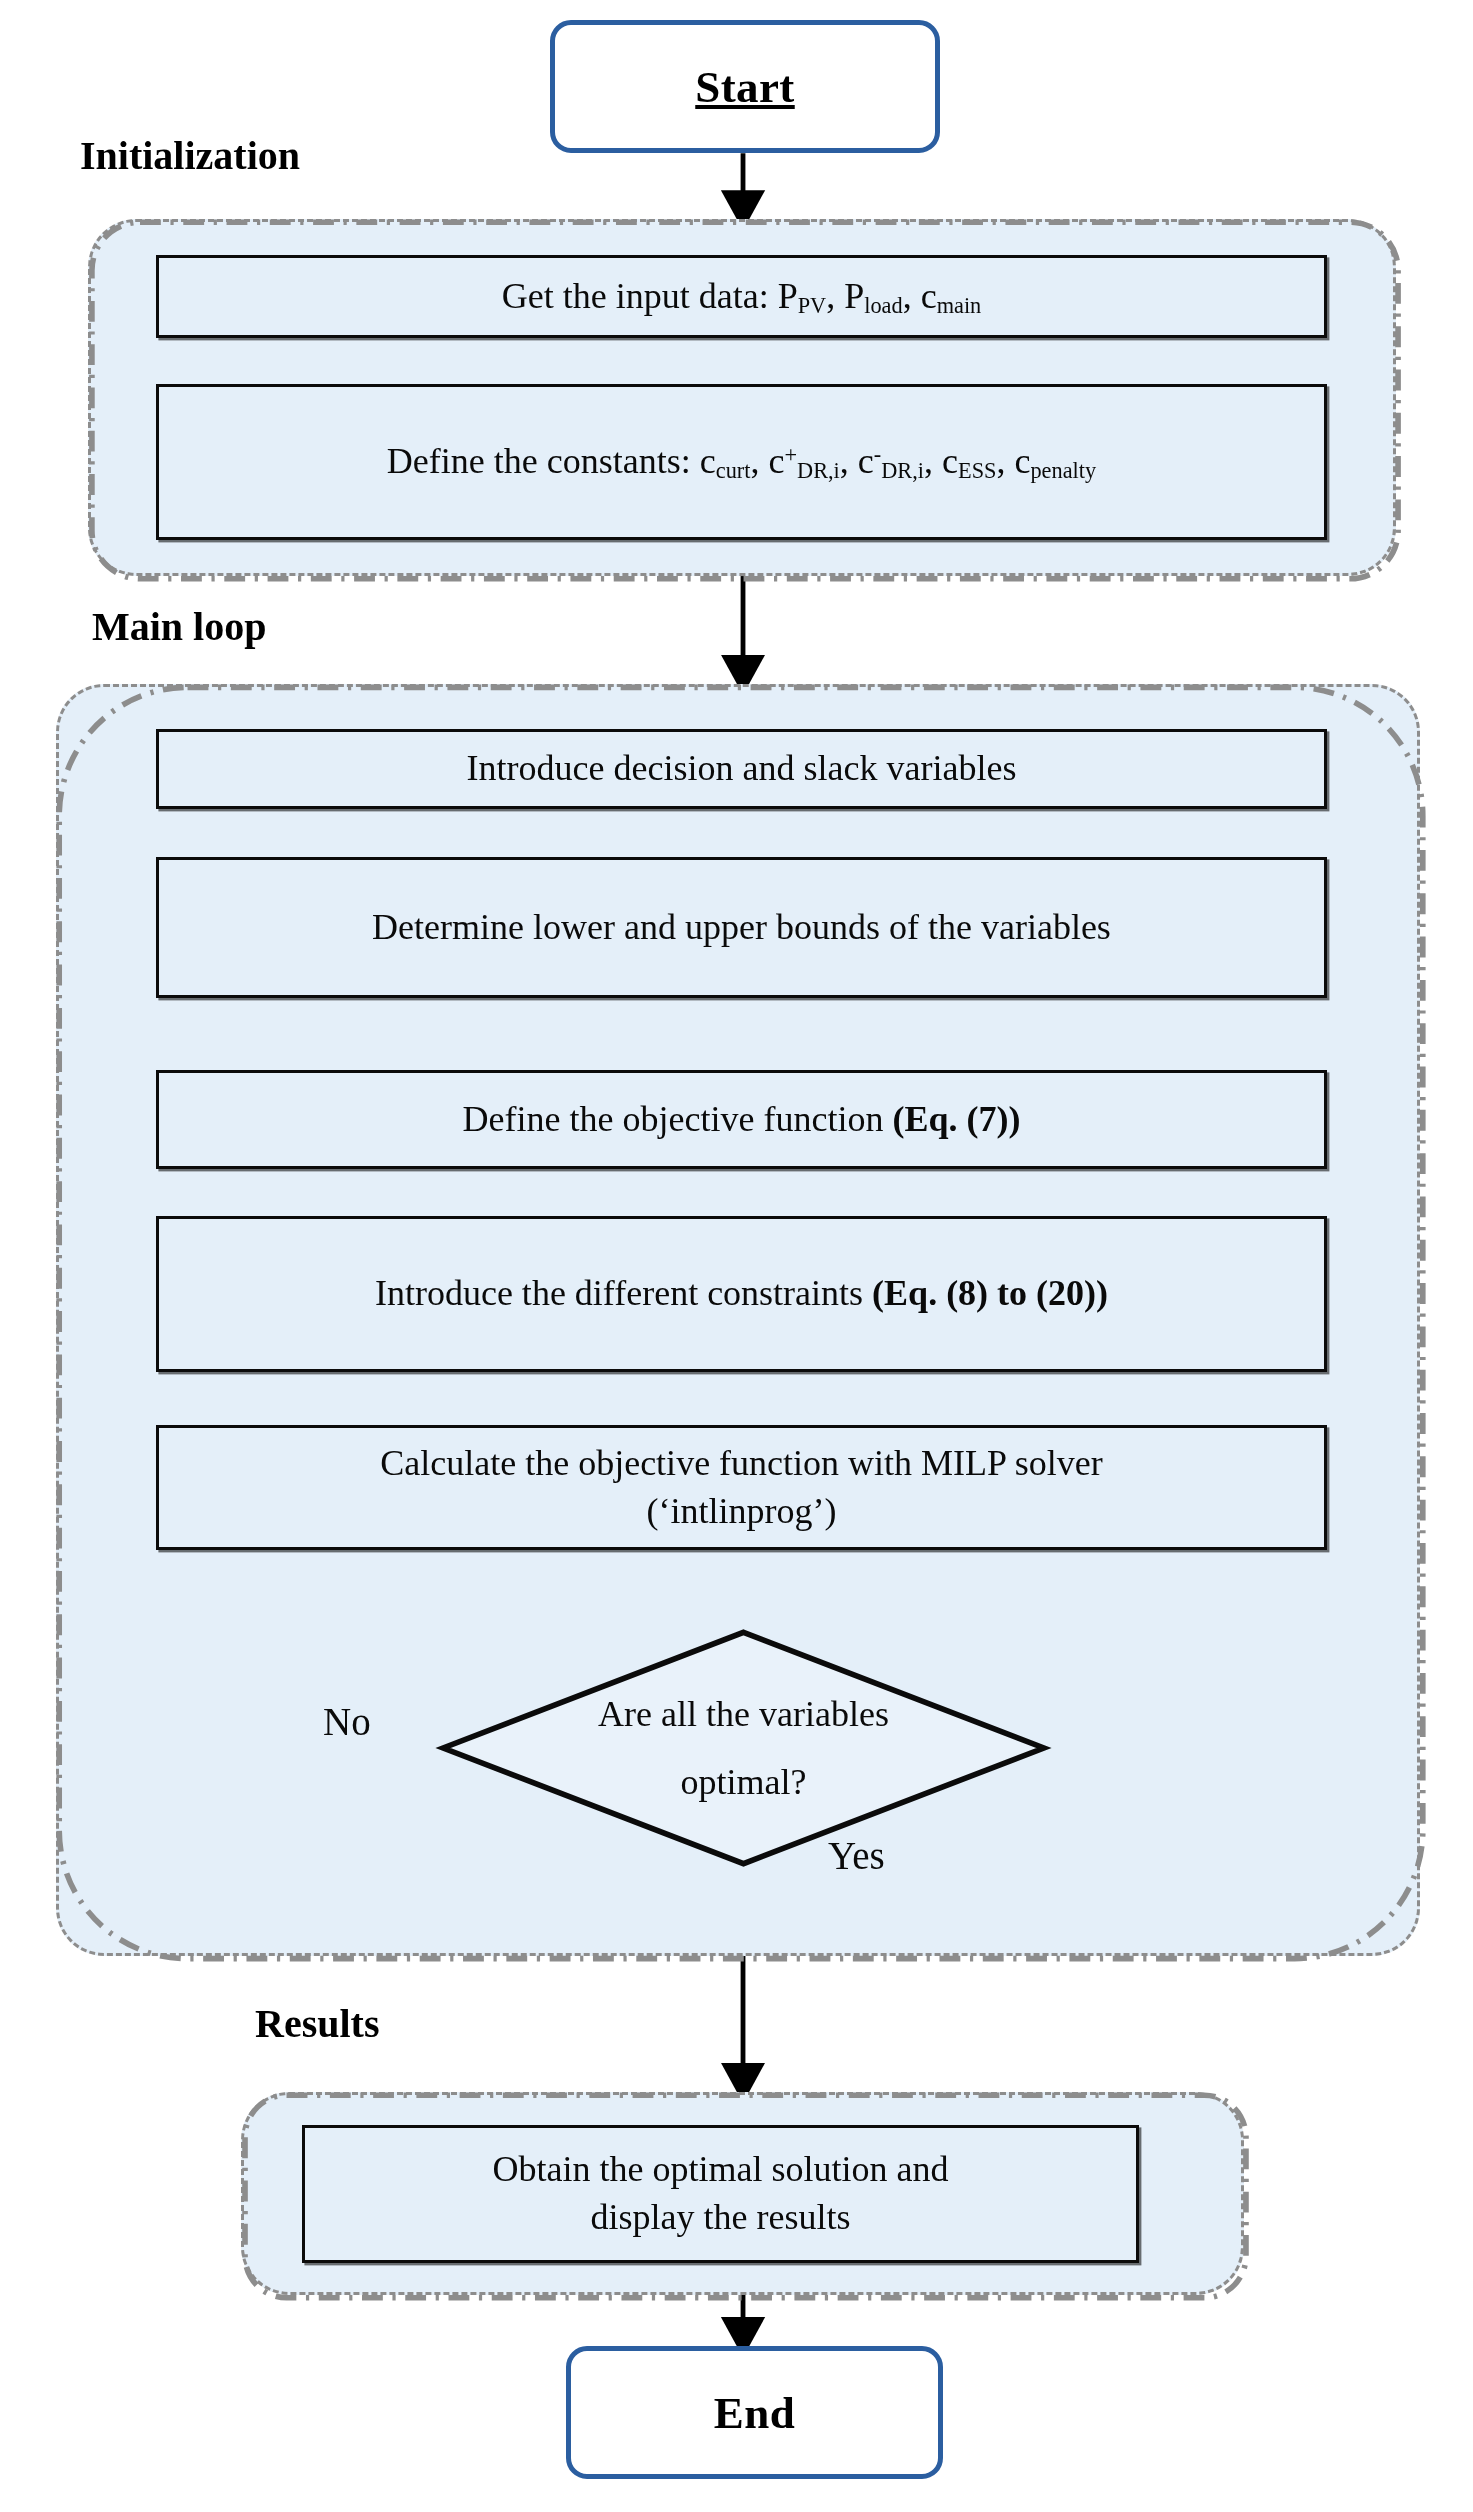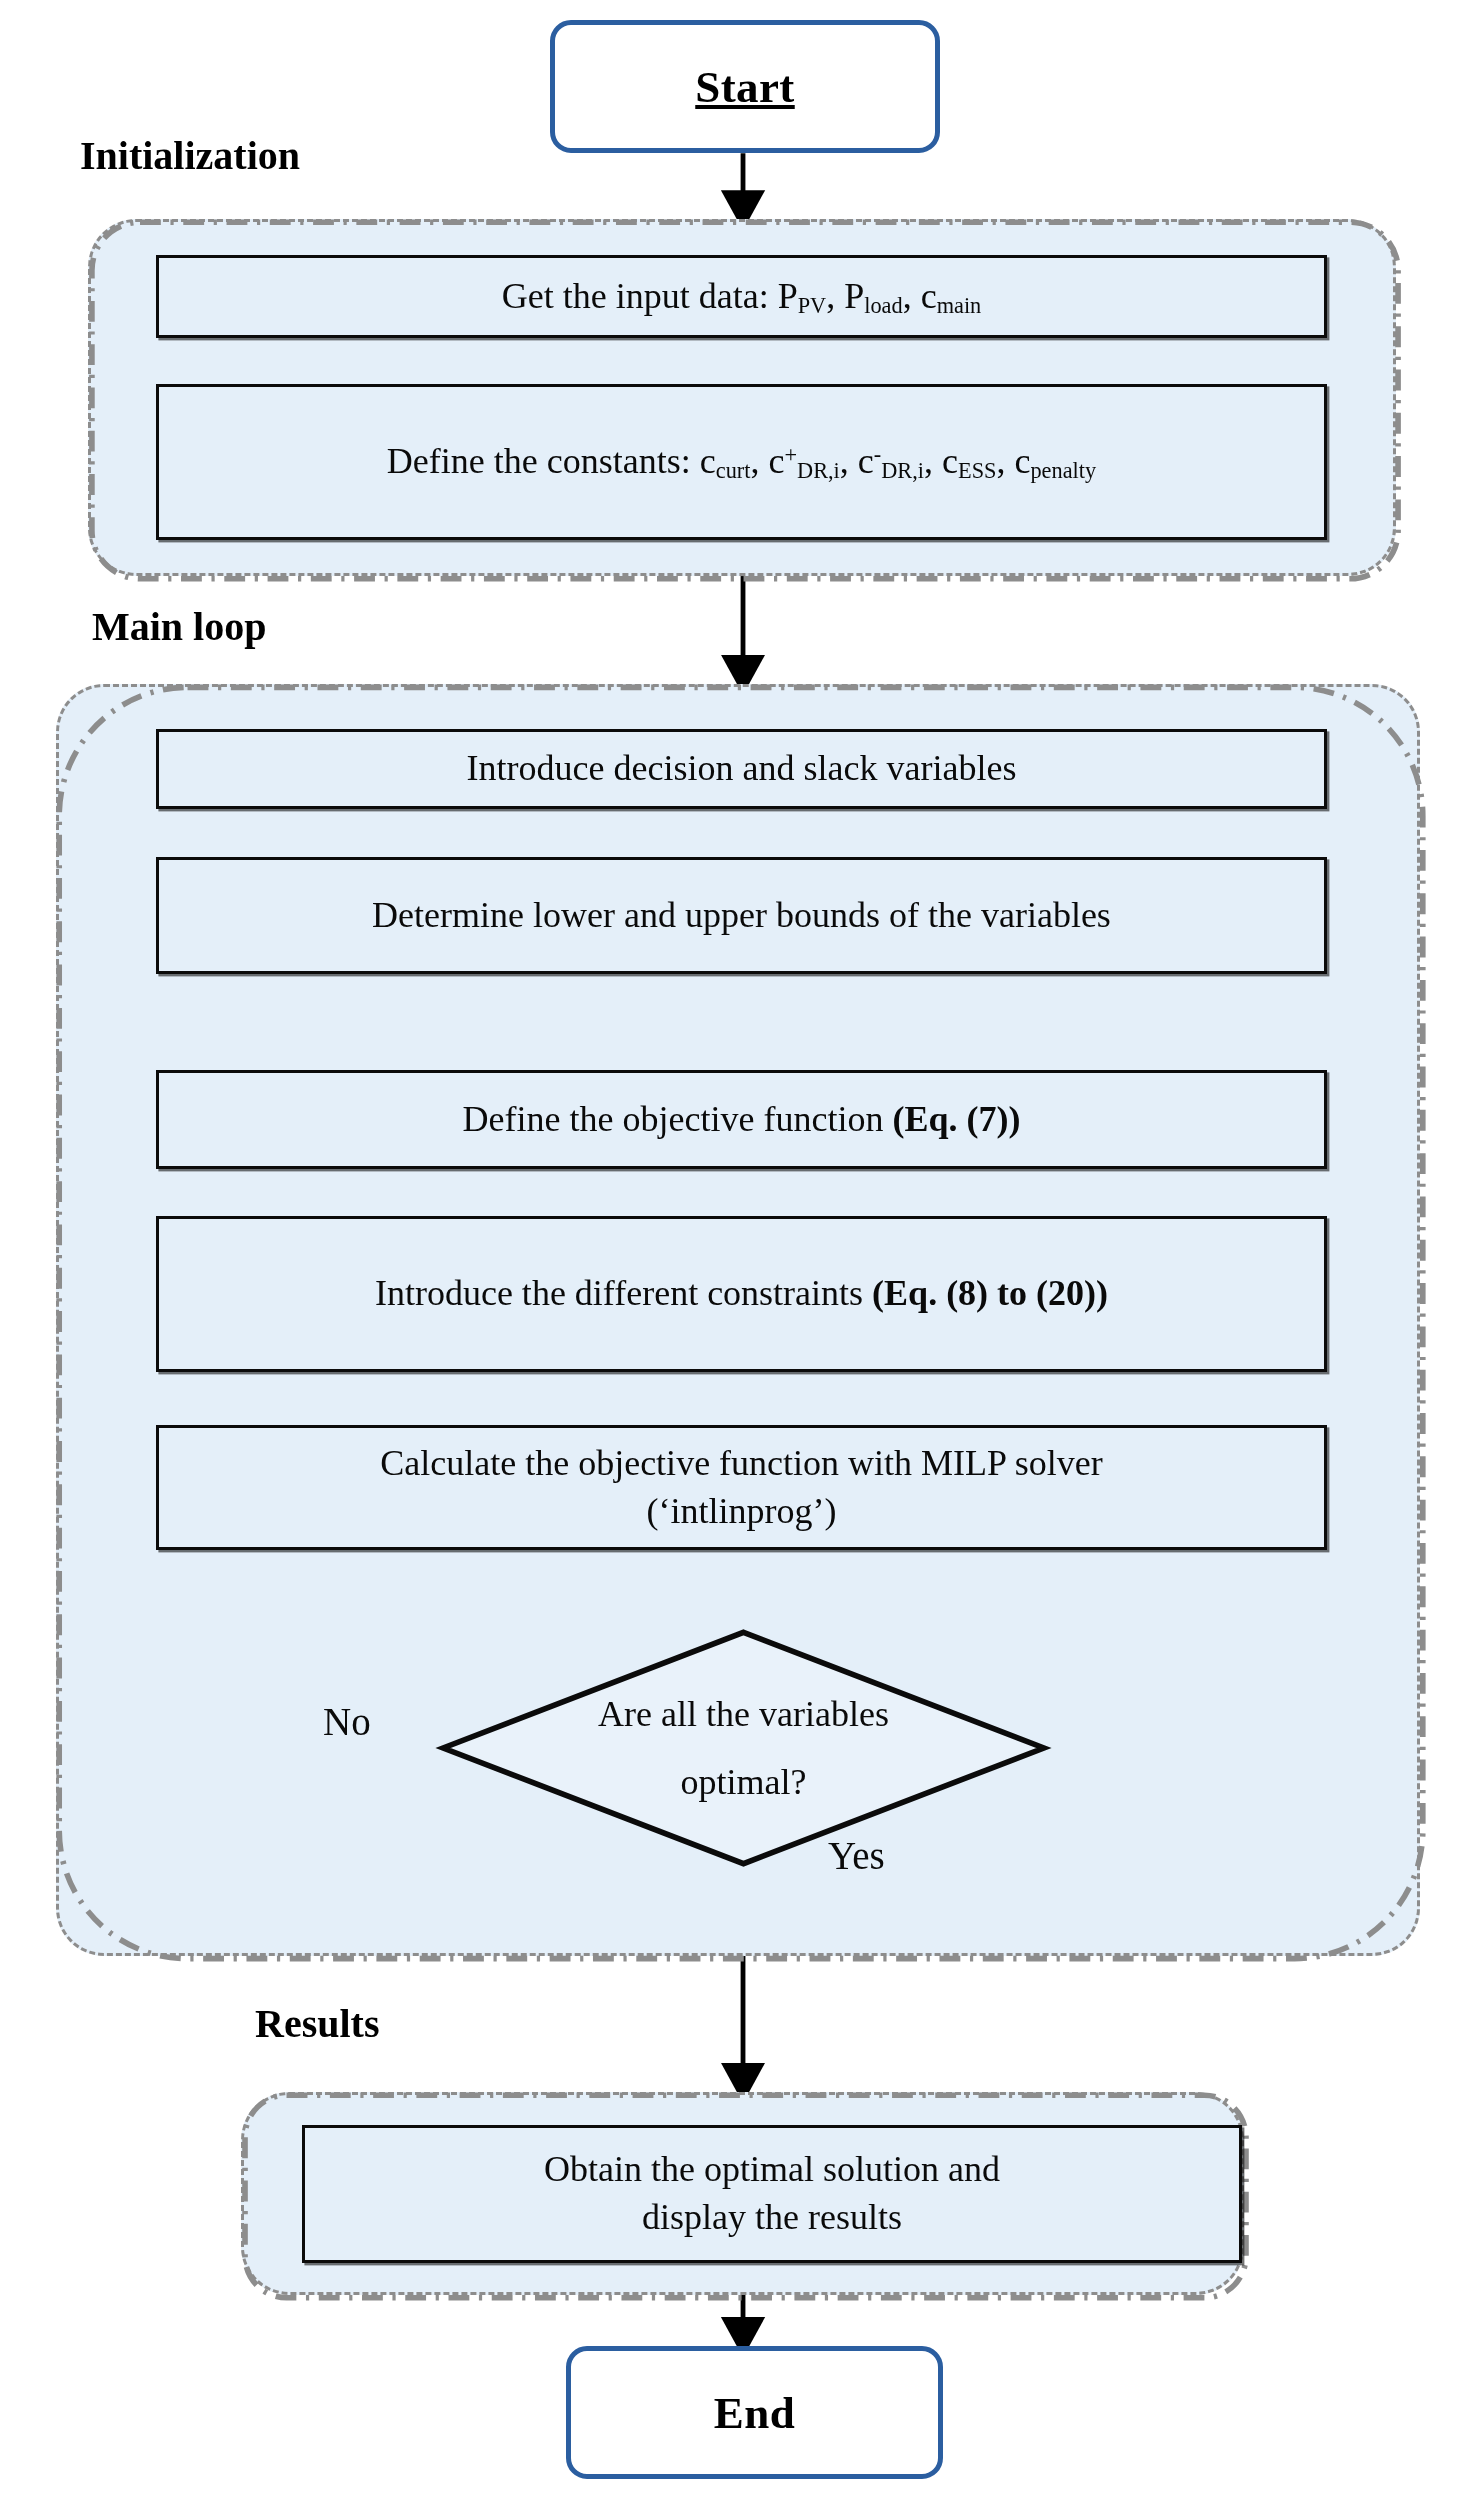--- a/index.html
+++ b/index.html
@@ -140,21 +140,21 @@
   <div class="group" style="left:56px; top:684px; width:1364px; height:1272px;">
     <svg class="gborder" width="1370" height="1278" viewBox="0 0 1708 1593">
       <rect x="4" y="4" width="1700" height="1585" rx="160" ry="160" fill="none" stroke="#8D8D8D" stroke-width="7" stroke-dasharray="26 12 4 12" stroke-linecap="butt"></rect>
     </svg>
   </div>
 
   <div class="pbox" style="left:156px; top:729px; width:1171px; height:80px;">
     <span class="txt">Introduce decision and slack variables</span>
   </div>
 
-  <div class="pbox" style="left:156px; top:857px; width:1171px; height:117px;">
+  <div class="pbox" style="left:156px; top:857px; width:1171px; height:141px;">
     <span class="txt">Determine lower and upper bounds of the variables</span>
   </div>
 
   <div class="pbox" style="left:156px; top:1070px; width:1171px; height:99px;">
     <span class="txt">Define the objective function <b>(Eq. (7))</b></span>
   </div>
 
   <div class="pbox" style="left:156px; top:1188px; width:1171px; height:156px;margin-top:28px;">
     <span class="txt">Introduce the different constraints <b>(Eq. (8) to (20))</b></span>
   </div>
@@ -178,21 +178,21 @@
   <div class="edge-label" style="left:828px; top:1833px;">Yes</div>
 
   <div class="group-label" style="left:233px; top:2000px;margin-left:22px;">Results</div>
 
   <div class="group" style="left:241px; top:2092px; width:1003px; height:203px;">
     <svg class="gborder" width="1009" height="209" viewBox="0 0 1258 261">
       <rect x="4" y="4" width="1250" height="253" rx="52" ry="52" fill="none" stroke="#8D8D8D" stroke-width="7" stroke-dasharray="26 12 4 12" stroke-linecap="butt"></rect>
     </svg>
   </div>
 
-  <div class="pbox" style="left:302px; top:2125px; width:940px; height:138px;">
+  <div class="pbox" style="left:302px; top:2125px; width:837px; height:138px;">
     <span class="txt">Obtain the optimal solution and<br>display the results</span>
   </div>
 
   <div class="terminator" style="left: 566px; top: 2346px; width: 377px; height: 133px; --accent: #2B5EA0; border-color: rgb(43, 94, 160);">
     <span>End</span>
   </div>
 
 </div>
 
 

